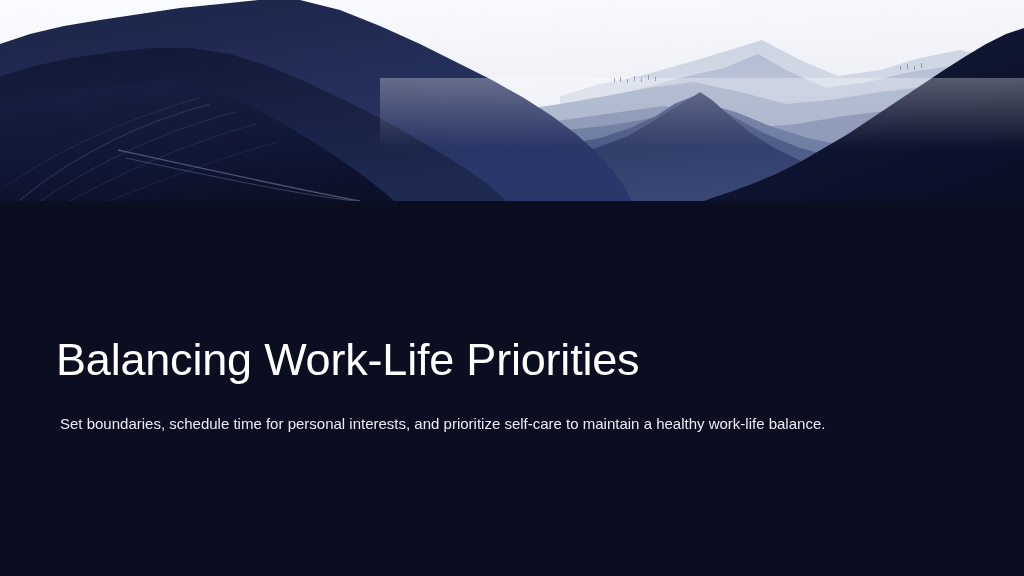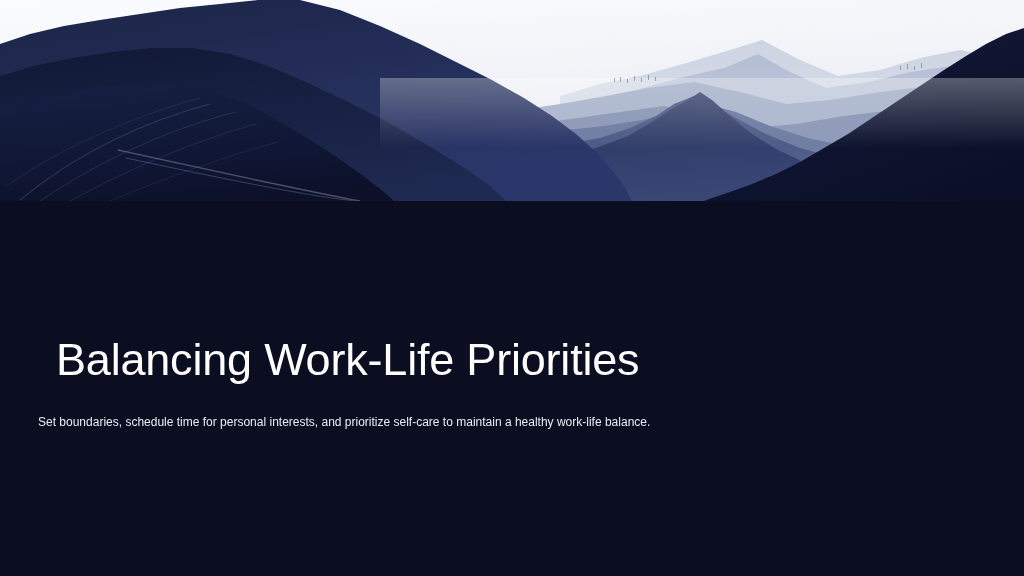--- a/index.html
+++ b/index.html
@@ -39,23 +39,23 @@
     top: 337px;
     font-size: 45px;
     font-weight: 400;
     letter-spacing: -0.2px;
     color: #ffffff;
     line-height: 1.0;
     white-space: nowrap;
   }
   .subtitle {
     position: absolute;
-    left: 38px;
+    left: 60px;
     top: 414px;
-    font-size: 12px;
+    font-size: 15px;
     font-weight: 400;
     color: #e9ecf4;
     line-height: 1.35;
     white-space: nowrap;
   }
 </style>
 </head>
 <body>
 
 <div class="slide">

